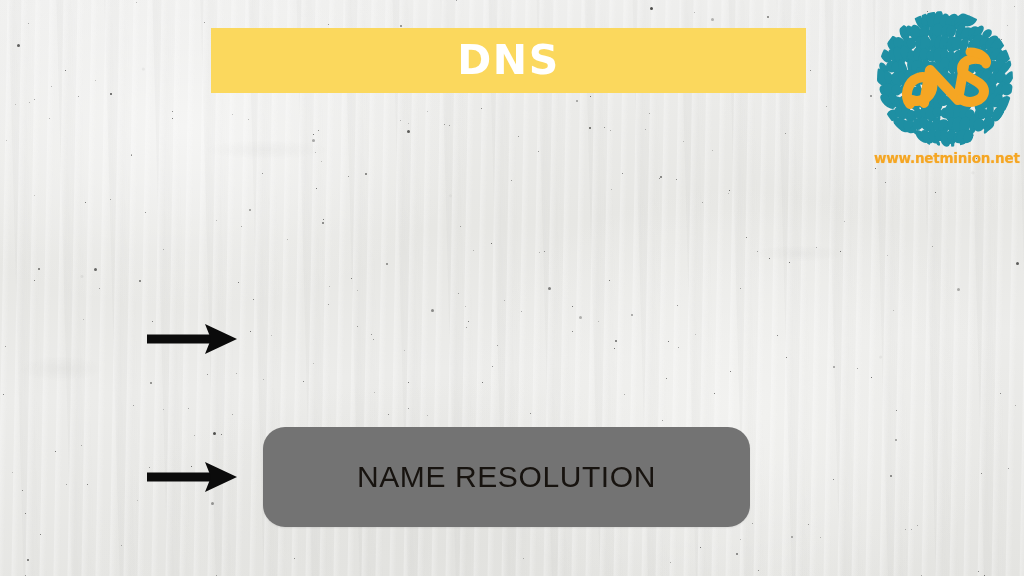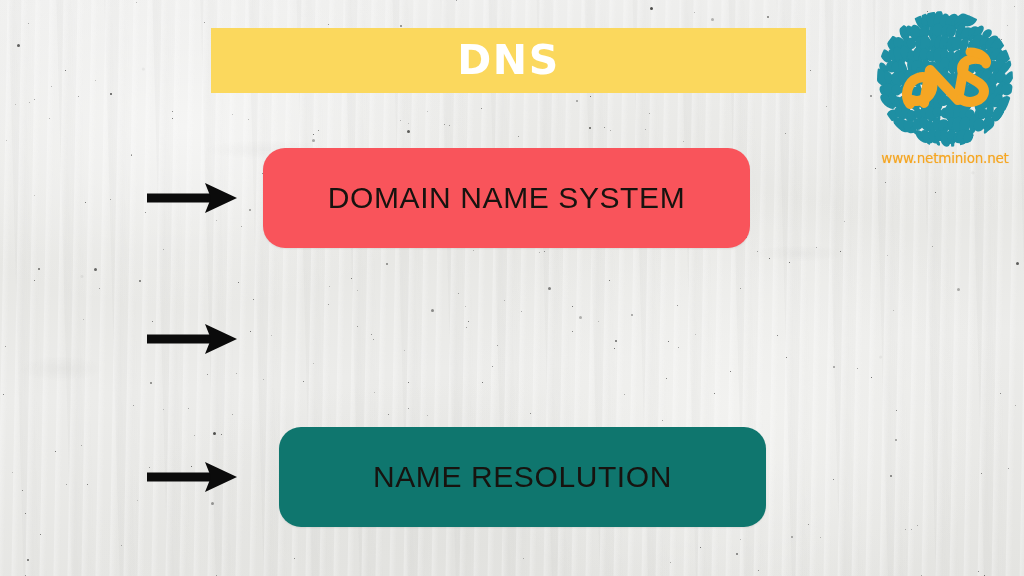--- a/index.html
+++ b/index.html
@@ -133,21 +133,21 @@
     white-space: nowrap;
     font-family: "Liberation Sans", sans-serif;
   }
 
   #row-1 { top: 148px; }
   #row-2 { top: 289px; }
   #row-3 { top: 427px; }
 
   #box-1 { background: #F9545B; }
   #box-2 { background: #4ED9A4; }
-  #box-3 { background: #0f766e; margin-left: 16px; }
+  #box-3 { background: #737373; }
 
   
   .logo {
     position: absolute;
     left: 874px;
     top: 8px;
     width: 142px;
     height: 165px;
   }
   .logo-globe {
@@ -158,21 +158,21 @@
     height: 142px;
   }
   .logo-url {
     position: absolute;
     left: 0;
     top: 142px;
     width: 142px;
     text-align: center;
     color: #F5A623;
     font-size: 13.5px;
-    font-weight: normal;
+    font-weight: bold;
     letter-spacing: -.2px;
     font-family: "DejaVu Sans", sans-serif;
     text-shadow: 0 0 1px rgba(245,166,35,.6);
   }
 
   
   .watermark {
     position: absolute;
     right: 18px;
     bottom: 12px;
@@ -450,29 +450,20 @@
       <span class="speck" style="left:211.1px;top:502.4px;width:3px;height:3px;opacity:0.46"></span>
       <span class="speck" style="left:1008.2px;top:467.8px;width:1px;height:1px;opacity:0.56"></span>
       <span class="speck" style="left:357.1px;top:325.7px;width:1px;height:1px;opacity:0.58"></span>
       <span class="speck" style="left:328.0px;top:304.0px;width:1px;height:1px;opacity:0.56"></span>
     </div>
 
   <div class="title-banner">
     <span class="title-text">DNS</span>
   </div>
 
-  <div class="row" id="row-1">
-    <svg class="arrow" viewBox="0 0 90 34">
-      <rect x="0" y="12.5" width="68" height="9" fill="#0b0b0b"></rect>
-      <path d="M58 2 L90 17 L58 32 L64 17 Z" fill="#0b0b0b"></path>
-    </svg>
-    <div class="concept-box" id="box-1">
-      <span class="concept-label">DOMAIN NAME SYSTEM</span>
-    </div>
-  </div>
 
   <div class="row" id="row-2">
     <svg class="arrow" viewBox="0 0 90 34">
       <rect x="0" y="12.5" width="68" height="9" fill="#0b0b0b"></rect>
       <path d="M58 2 L90 17 L58 32 L64 17 Z" fill="#0b0b0b"></path>
     </svg>
   </div>
 
   <div class="row" id="row-3">
     <svg class="arrow" viewBox="0 0 90 34">

